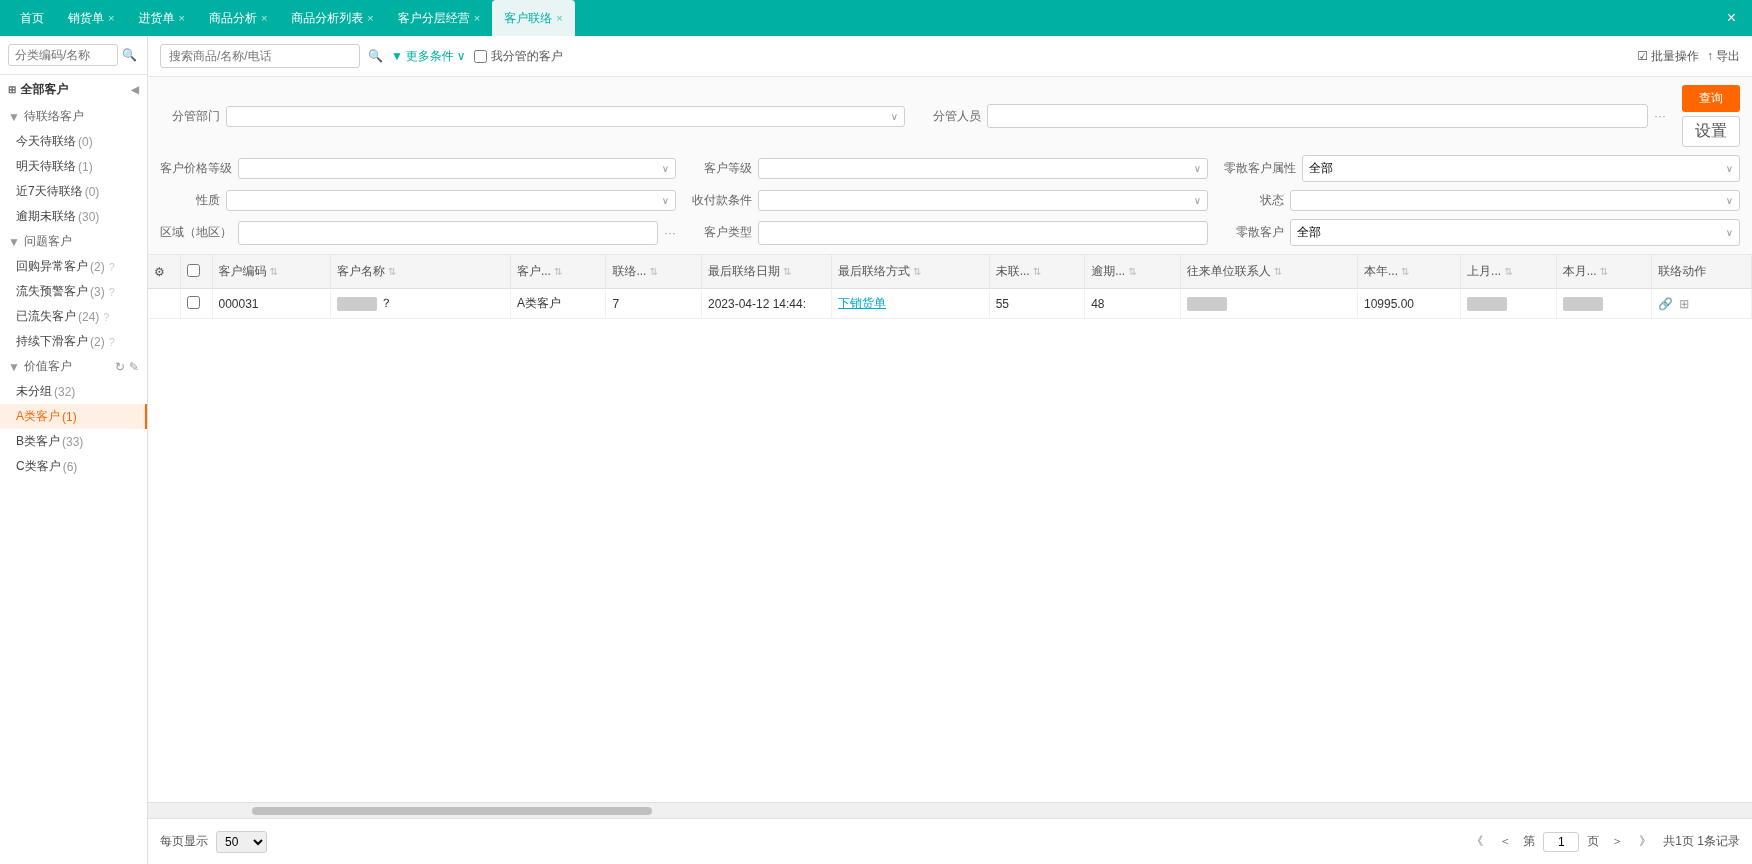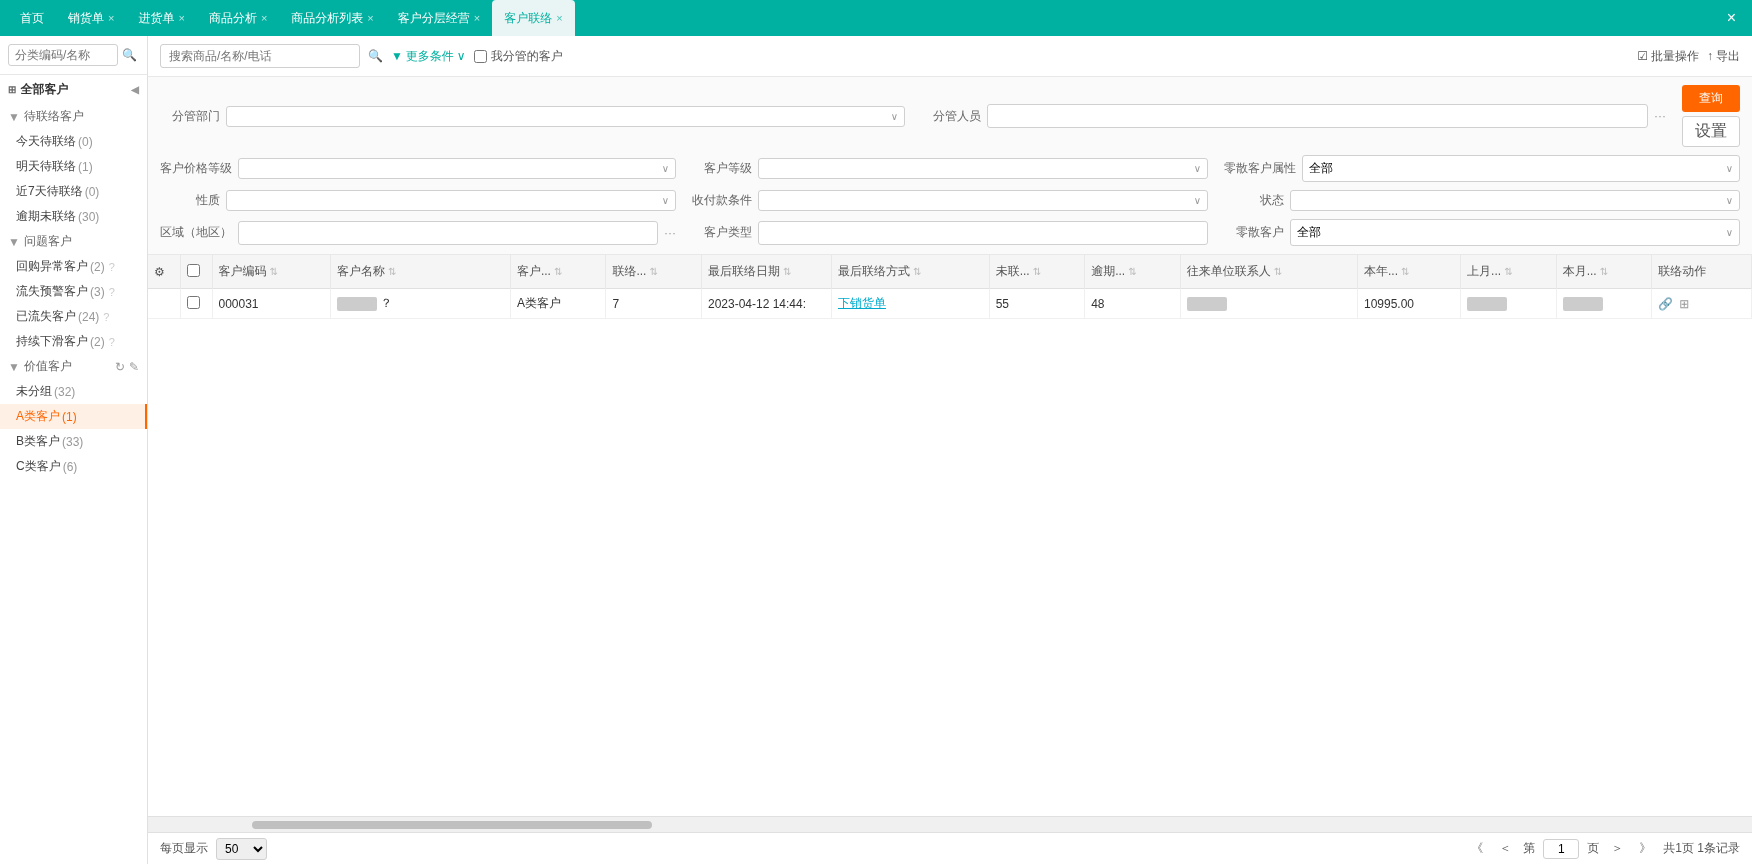--- a/index.html
+++ b/index.html
@@ -263,21 +263,21 @@
       color: #333;
       border-right: 1px solid #f0f0f0;
       white-space: nowrap;
     }
     .td-link { color: #00aacc; text-decoration: underline; cursor: pointer; }
     .settings-icon-cell { color: #666; cursor: pointer; text-align: center; }
     .row-actions { display: flex; gap: 6px; color: #999; cursor: pointer; }
 
     
     .pagination {
-      height: 32px;
+      height: 46px;
       border-top: 1px solid #e0e0e0;
       display: flex;
       align-items: center;
       padding: 0 12px;
       gap: 8px;
       color: #555;
       background: white;
     }
     .page-input {
       border: 1px solid #d0d0d0;

